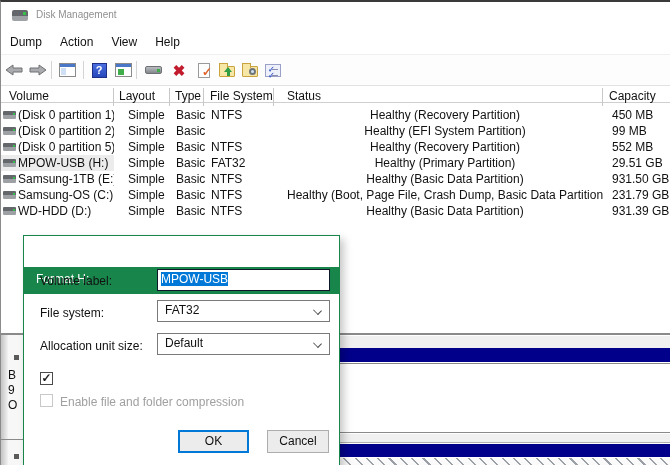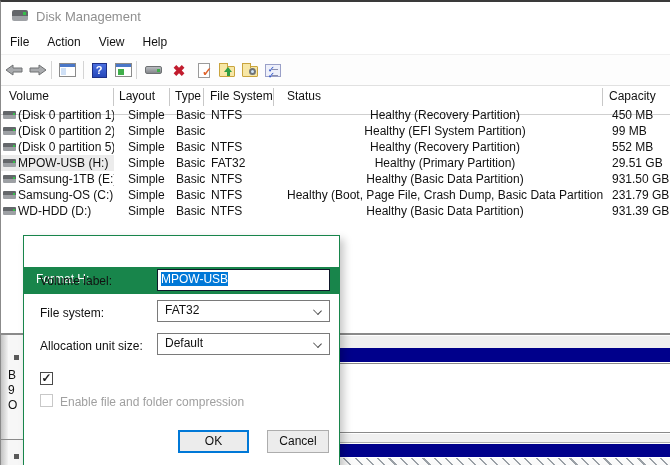--- a/index.html
+++ b/index.html
@@ -7,21 +7,21 @@
   .win {
     position:relative; width:670px; height:465px; background:#fff;
     font-family:"Liberation Sans", sans-serif; font-size:12px; color:#111;
     overflow:hidden; border-top:2px solid #3a3a3a; border-left:1px solid #8b8b8b;
   }
   
   .titlebar { position:absolute; left:0; top:0; width:100%; height:28px; background:#fff; }
   .app-icon { position:absolute; left:11px; top:8px; width:16px; height:11px;
     background:linear-gradient(#63666a 0 55%, #9ea1a5 55% 100%); border-radius:2px; }
   .app-icon::after { content:""; position:absolute; right:2px; top:2px; width:3px; height:3px; background:#35c04a; }
-  .win-title { position:absolute; left:35px; top:7px; font-size:13px; color:#8f8f8f; }
+  .win-title { position:absolute; left:35px; top:7px; font-size:10px; color:#8f8f8f; }
   
   .menubar { position:absolute; left:0; top:28px; width:100%; height:25px; background:#fff; border-bottom:1px solid #f0f0f0; }
   .menu-item { float:left; padding:5px 9px 0 9px; height:25px; color:#111; cursor:default; }
   
   .toolbar { position:absolute; left:0; top:53px; width:100%; height:31px; background:#fdfdfd; border-bottom:1px solid #e1e1e1; }
   .tb-btn { position:absolute; top:3px; width:24px; height:24px; display:flex; align-items:center; justify-content:center; }
   .tb-sep { position:absolute; top:6px; width:1px; height:18px; background:#d4d4d4; }
   .i-help { width:15px; height:15px; background:linear-gradient(#4a6fe0,#2748ba); border:1px solid #1d2f86;
     color:#fff; font-weight:bold; font-size:11px; text-align:center; line-height:13px; }
   .i-win { position:relative; width:17px; height:14px; border:1px solid #8a8a8a; background:#fff; }
@@ -37,21 +37,21 @@
   .i-folder { position:relative; width:16px; height:11px; background:#f7e7a6; border:1px solid #c9a43e; border-radius:1px; margin-top:3px; }
   .i-folder::before { content:""; position:absolute; left:-1px; top:-4px; width:7px; height:4px; background:#f7e7a6; border:1px solid #c9a43e; border-bottom:none; }
   .i-up { position:absolute; left:4px; top:0px; width:0; height:0; border-left:4px solid transparent; border-right:4px solid transparent; border-bottom:5px solid #2f9e44; }
   .i-up::after { content:""; position:absolute; left:-1.5px; top:5px; width:3px; height:4px; background:#2f9e44; }
   .i-lens { position:absolute; right:1px; top:1px; width:7px; height:7px; border:2px solid #6f7478; border-radius:50%; background:#cfe3f5; }
   .i-list { position:relative; width:16px; height:13px; background:#eef0fa; border:1px solid #9aa0c8; }
   .i-list i { position:absolute; left:2px; color:#3558c8; font-size:8px; font-style:normal; font-weight:bold; line-height:6px; }
   .i-list b { position:absolute; right:2px; width:6px; height:1px; background:#8a8fae; }
   .arrow-svg { display:block; }
   
-  .lv-header { position:absolute; left:0; top:85px; width:100%; height:28px; background:#fff; border-bottom:1px solid #cfcfcf; }
+  .lv-header { position:absolute; left:0; top:85px; width:100%; height:16px; background:#fff; border-bottom:1px solid #cfcfcf; }
   .hcell { position:absolute; top:2px; color:#111; }
   .hsep { position:absolute; top:1px; width:1px; height:18px; background:#c8c8c8; }
   .lv-row { position:absolute; left:0; width:100%; height:16px; }
   .cell { position:absolute; top:1px; white-space:nowrap; overflow:hidden; }
   .c-vol { left:17px; width:96px; } .c-layout { left:127px; } .c-type { left:175px; }
   .c-fs { left:210px; } .c-status { left:286px; width:316px;text-align:center; } .c-cap { left:611px; }
   .row-sel-bg { position:absolute; left:0; top:0; width:113px; height:16px; background:#ececec; }
   .disk-ico { position:absolute; left:2px; top:4px; width:13px; height:8px; border-radius:1px;
     background:linear-gradient(#64676b 0 55%, #9da0a4 55% 100%); }
   .disk-ico::after { content:""; position:absolute; right:1px; top:2px; width:2px; height:2px; background:#35c04a; }
@@ -95,21 +95,21 @@
 <body>
 
 <div class="win">
 
   <div class="titlebar">
     <div class="app-icon"></div>
     <div class="win-title">Disk Management</div>
   </div>
 
   <div class="menubar">
-    <div class="menu-item">File</div>
+    <div class="menu-item">Dump</div>
     <div class="menu-item">Action</div>
     <div class="menu-item">View</div>
     <div class="menu-item">Help</div>
   </div>
 
   <div class="toolbar">
     <div class="tb-btn" style="left:1px" title="back-icon">
       <svg class="arrow-svg" width="18" height="12" viewBox="0 0 18 12">
           <path d="M8 1 L1 6 L8 11 L8 8 L17 8 L17 4 L8 4 Z" fill="#a9abae" stroke="#6e7072"></path>
         </svg>

